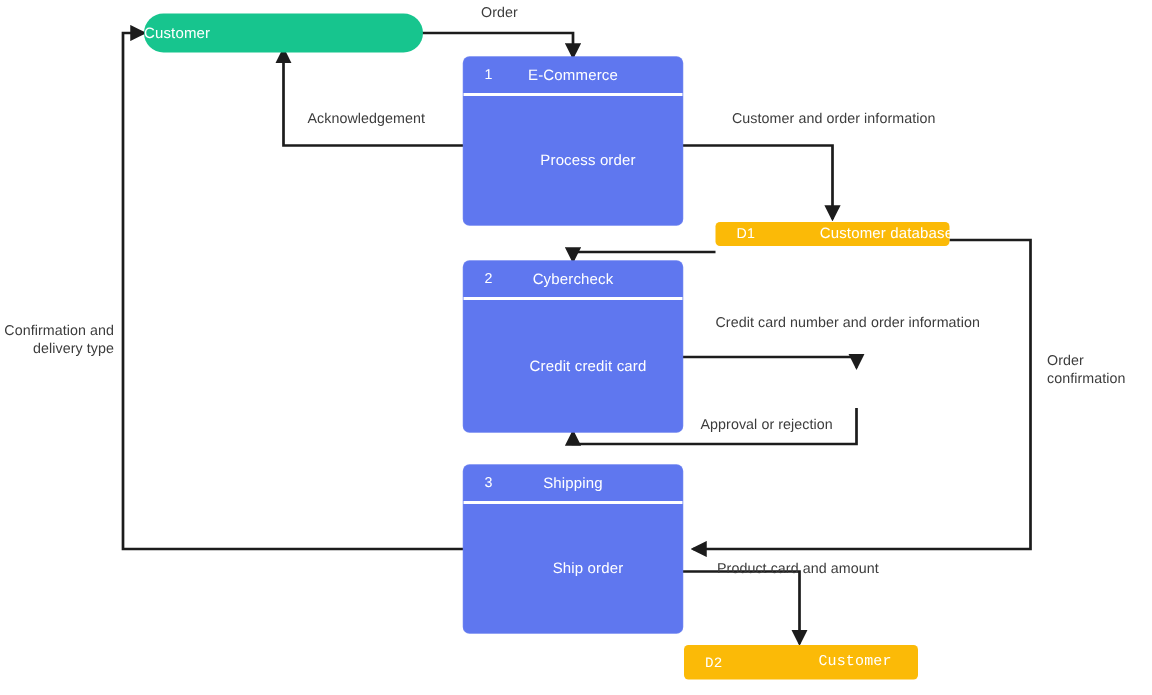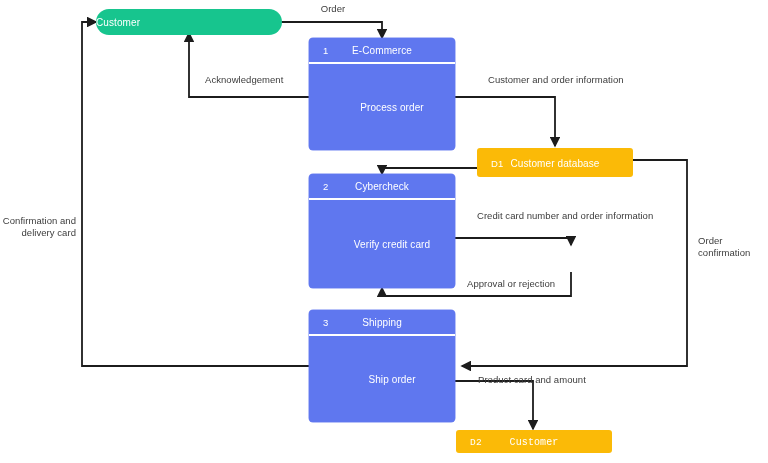--- a/index.html
+++ b/index.html
@@ -108,20 +108,21 @@
   .store-name {
     position: absolute;
     left: 0;
     top: 50%;
     transform: translateY(-50%);
     width: 100%;
     text-align: center;
     color: #ffffff;
     font-size: 10px;
     letter-spacing: 0.1px;
+    padding-left: 36px;
   }
 
   
   .flow-label {
     position: absolute;
     color: #3c3c3c;
     font-size: 9.5px;
     line-height: 12px;
     letter-spacing: 0.05px;
     white-space: pre-line;
@@ -170,32 +171,32 @@
   <div class="process" style="left:309px; top:38px; width:146px; height:112px;">
     <div class="process-head">
       <span class="process-num">1</span>
       <span class="process-name">E-Commerce</span>
     </div>
     <div class="process-body">
       <span class="process-action">Process order</span>
     </div>
   </div>
 
-  <div class="store" style="left:477px; top:148px; width:156px; height:29px;">
+  <div class="store" style="left:477px; top:148px; width:156px; height:16px;">
     <span class="store-id">D1</span>
     <span class="store-name">Customer database</span>
   </div>
 
   <div class="process" style="left:309px; top:174px; width:146px; height:114px;">
     <div class="process-head">
       <span class="process-num">2</span>
       <span class="process-name">Cybercheck</span>
     </div>
     <div class="process-body">
-      <span class="process-action">Verify credit card</span>
+      <span class="process-action">Credit credit card</span>
     </div>
   </div>
 
 
   <div class="process" style="left:309px; top:310px; width:146px; height:112px;">
     <div class="process-head">
       <span class="process-num">3</span>
       <span class="process-name">Shipping</span>
     </div>
     <div class="process-body">
@@ -212,20 +213,20 @@
 
   <div class="flow-label left-al" style="left:488px; top:74px; width:200px;">Customer and order information</div>
 
   <div class="flow-label left-al" style="left:205px; top:74px; width:130px;">Acknowledgement</div>
 
   <div class="flow-label left-al" style="left:467px; top:278px; width:160px;">Approval or rejection</div>
 
   <div class="flow-label left-al" style="left:477px; top:210px; width:240px;">Credit card number and order information</div>
 
   <div class="flow-label right-al" style="left:0px; top:215px; width:76px;">Confirmation and
-delivery card</div>
+delivery type</div>
 
   <div class="flow-label left-al" style="left:698px; top:235px; width:68px;">Order
 confirmation</div>
 
   <div class="flow-label left-al" style="left:478px; top:374px; width:180px;">Product card and amount</div>
 
 </div>
 
 </body></html>

